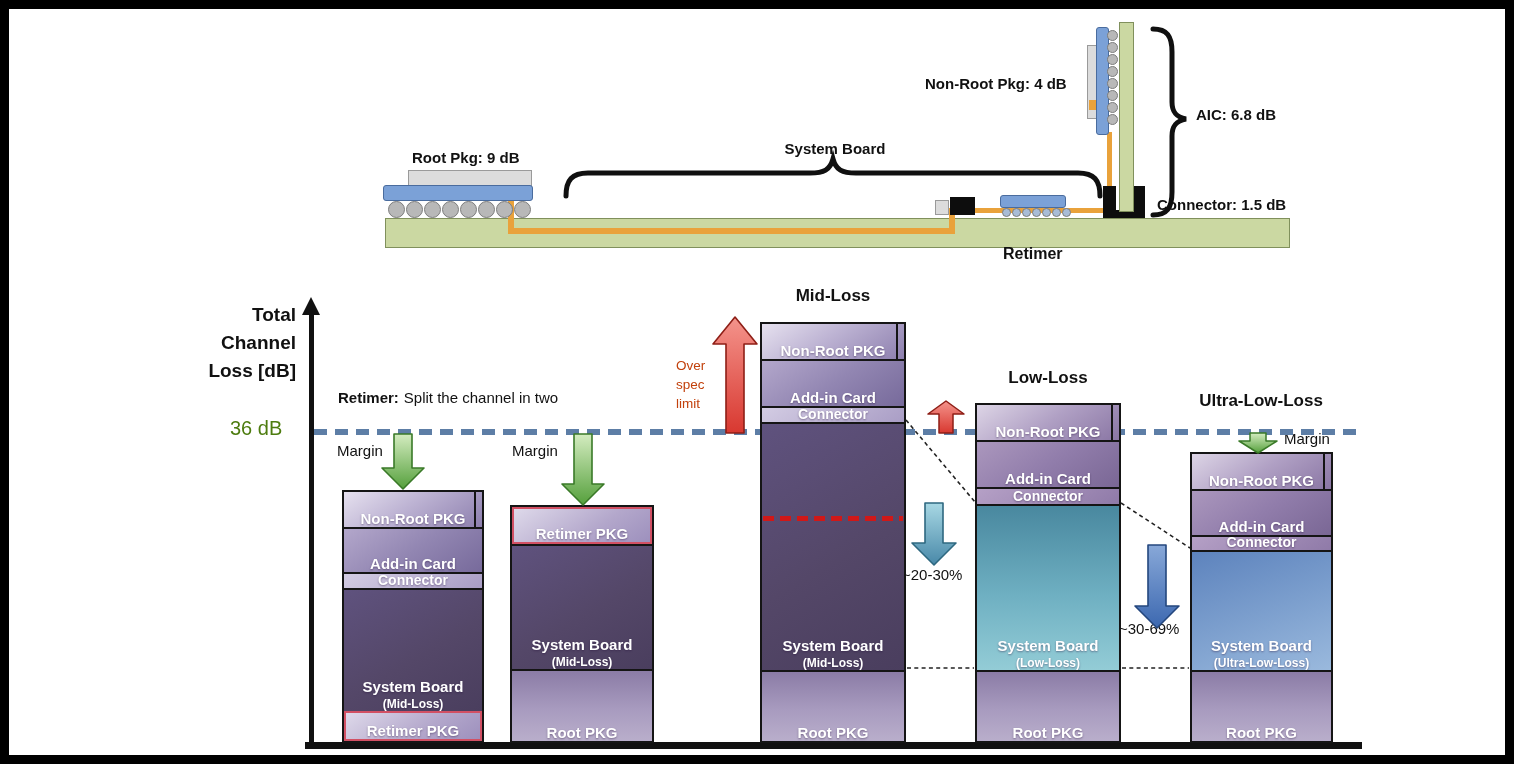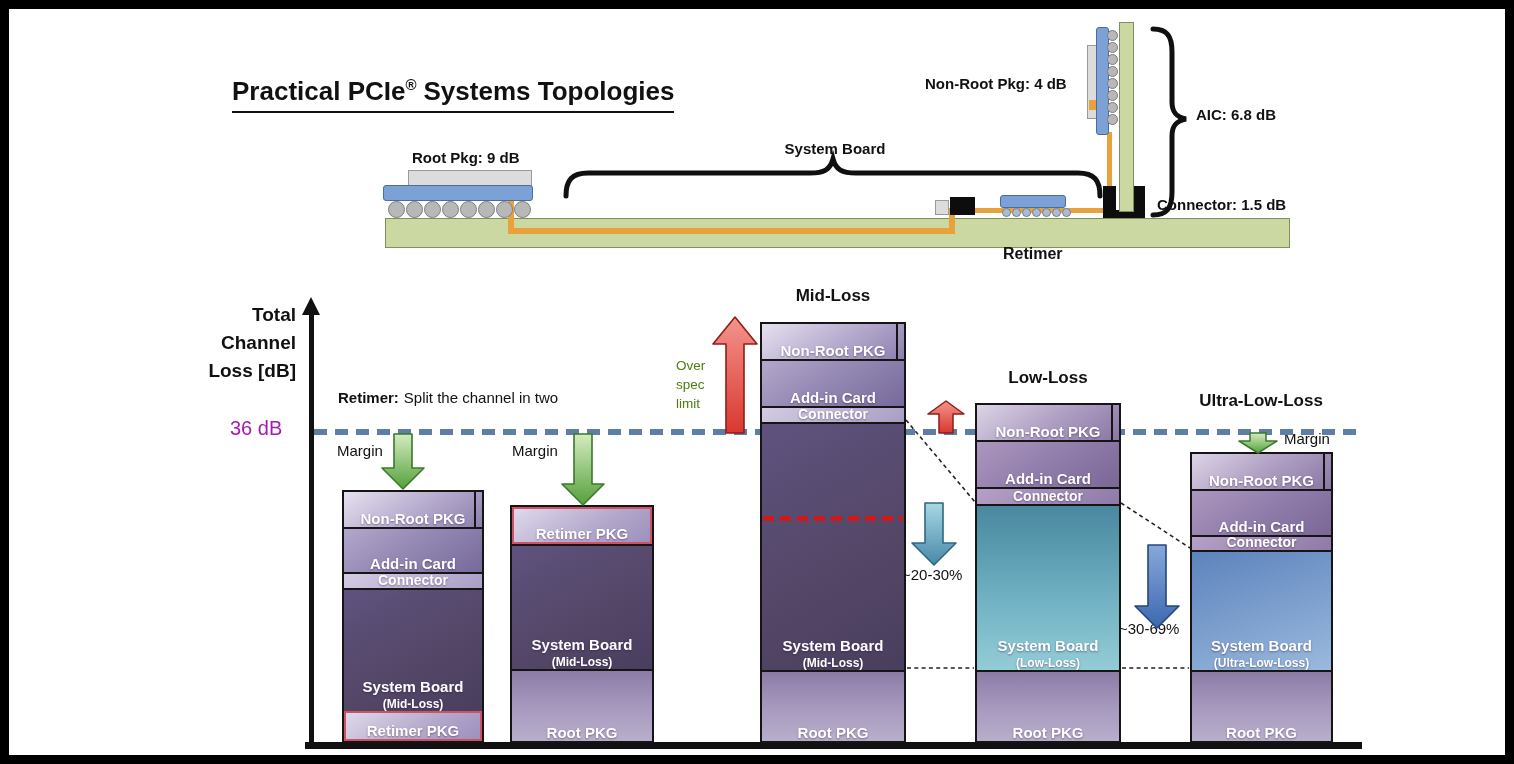--- a/index.html
+++ b/index.html
@@ -24,26 +24,26 @@
   .ball{background:#b8b8b8;border:1.5px solid #7d7d7d;border-radius:50%;box-sizing:border-box;}
   .blk{background:#0d0d0d;}
   .connector-u{width:42px;height:32px;border-left:13px solid #0d0d0d;border-right:14px solid #0d0d0d;border-bottom:8px solid #0d0d0d;box-sizing:border-box;}
   .lbl{position:absolute;font-weight:bold;font-size:15px;color:#111;white-space:nowrap;}
 
   
   .axis-title{position:absolute;left:198px;top:301px;width:98px;text-align:right;
               font-size:19px;font-weight:bold;color:#111;line-height:28px;}
   .spec-line{position:absolute;left:314px;top:429px;width:1048px;height:5.5px;z-index:1;
              background:repeating-linear-gradient(90deg,#5d7ea6 0 13px,rgba(0,0,0,0) 13px 21px);}
-  .spec-lbl{position:absolute;left:230px;top:417px;font-size:20px;color:#a21caf;white-space:nowrap;}
+  .spec-lbl{position:absolute;left:230px;top:417px;font-size:20px;color:#4d7c0f;white-space:nowrap;}
   .note{position:absolute;left:338px;top:389px;font-size:15px;color:#111;white-space:nowrap;}
   .note b{margin-right:5px;}
   .grp-title{position:absolute;font-size:17px;font-weight:bold;color:#111;text-align:center;}
   .small-lbl{position:absolute;font-size:15px;color:#111;white-space:nowrap;}
-  .overspec{position:absolute;left:676px;top:356px;font-size:13.5px;color:#4d7c0f;line-height:19px;}
+  .overspec{position:absolute;left:676px;top:356px;font-size:13.5px;color:#c2410c;line-height:19px;}
 
   .bar{position:absolute;display:flex;flex-direction:column;border:2px solid #151515;
        box-sizing:border-box;z-index:2;}
   .seg{position:relative;display:flex;flex-direction:column;align-items:center;justify-content:flex-end;
        color:#fff;font-weight:bold;font-size:15px;text-align:center;line-height:1.1;
        box-sizing:border-box;text-shadow:0 1px 2px rgba(40,20,60,.45);overflow:visible;}
   .seg + .seg{border-top:2px solid #151515;}
   .seg .sub{font-size:12px;margin-top:2px;}
   .seg-cnx{font-size:14px;}
   .seg-ret{border:2.5px solid #d25064;}
@@ -73,21 +73,20 @@
   .overlay{position:absolute;left:0;top:0;z-index:3;pointer-events:none;}
   .arr{position:absolute;z-index:4;}
 </style>
 </head>
 <body>
 
 <div id="canvas">
 
   <div class="title">
     <br>
-    <span class="tline"><span>Practical PCIe</span><sup>®</sup><span class="sp">Systems Topologies</span></span>
   </div>
 
   <div class="abs board" style="left:385px;top:218px;width:905px;height:30px;"></div>
 
   <div class="abs trace" style="left:508px;top:188px;width:6px;height:46px;"></div>
   <div class="abs trace" style="left:508px;top:228px;width:447px;height:6px;"></div>
   <div class="abs trace" style="left:949px;top:210px;width:6px;height:24px;"></div>
   <div class="abs trace" style="left:949px;top:208px;width:161px;height:5px;"></div>
   <div class="abs trace" style="left:1107px;top:132px;width:5px;height:86px;"></div>
 

